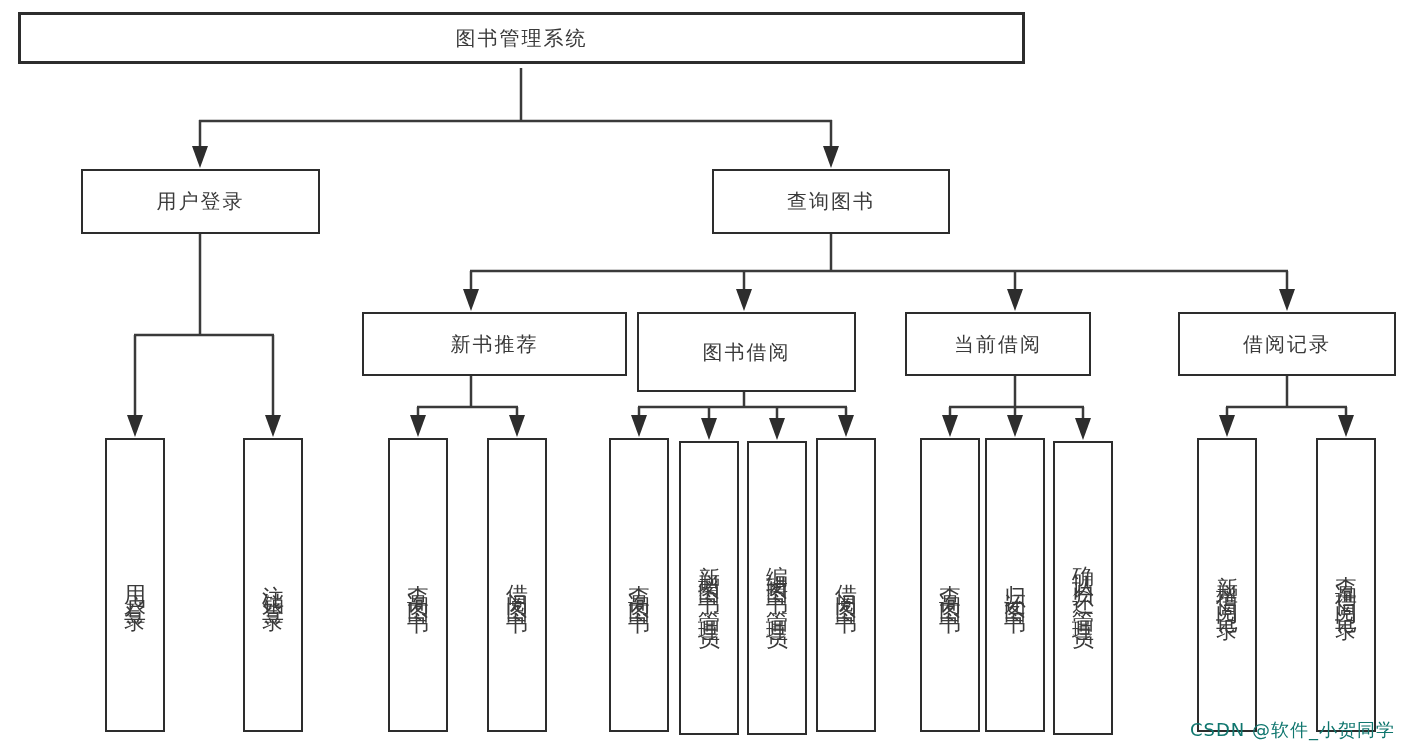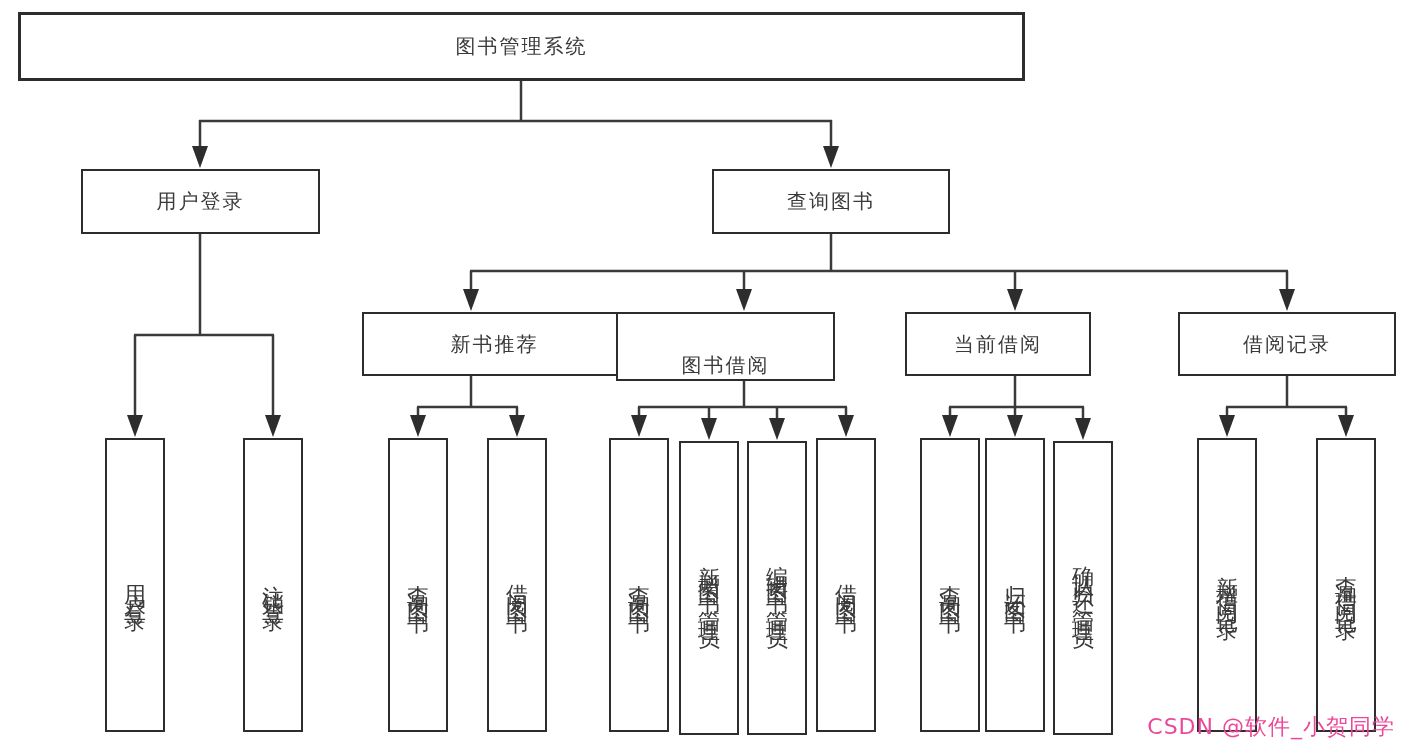--- a/index.html
+++ b/index.html
@@ -29,22 +29,22 @@
     text-orientation: mixed;
     font-size: 22px;
     letter-spacing: 9px;
     line-height: 1;
     max-height: 284px;
   }
   .watermark {
     position: absolute;
     right: 10px;
     bottom: 5px;
-    font-size: 22px;
-    color: #ec4899;
+    font-size: 18px;
+    color: #0f766e;
     letter-spacing: 1px;
     white-space: nowrap;
   }
   .wires line     { stroke: #3a3a3a; stroke-width: 2.5; }
   .wires polygon  { fill: #2d2d2d; }
 </style>
 </head>
 <body>
 
 <div class="canvas">
@@ -104,35 +104,35 @@
     <polygon points="1083,440 1075,418 1091,418"></polygon>
 
     <line x1="1287" y1="376" x2="1287" y2="408"></line>
     <line x1="1226" y1="407" x2="1347" y2="407"></line>
     <line x1="1227" y1="407" x2="1227" y2="420"></line>
     <polygon points="1227,437 1219,415 1235,415"></polygon>
     <line x1="1346" y1="407" x2="1346" y2="420"></line>
     <polygon points="1346,437 1338,415 1354,415"></polygon>
   </svg>
 
-  <div class="box root" style="left:18px; top:12px; width:1007px; height:69px;">
+  <div class="box root" style="left:18px; top:12px; width:1007px; height:52px;">
     <span class="hlabel">图书管理系统</span>
   </div>
 
   <div class="box" style="left:81px; top:169px; width:239px; height:65px;">
     <span class="hlabel">用户登录</span>
   </div>
   <div class="box" style="left:712px; top:169px; width:238px; height:65px;">
     <span class="hlabel">查询图书</span>
   </div>
 
   <div class="box" style="left:362px; top:312px; width:265px; height:64px;">
     <span class="hlabel">新书推荐</span>
   </div>
-  <div class="box" style="left:616px; top:312px; width:219px; height:69px;align-items:flex-end;">
+  <div class="box" style="left:637px; top:312px; width:219px; height:80px;">
     <span class="hlabel">图书借阅</span>
   </div>
   <div class="box" style="left:905px; top:312px; width:186px; height:64px;">
     <span class="hlabel">当前借阅</span>
   </div>
   <div class="box" style="left:1178px; top:312px; width:218px; height:64px;">
     <span class="hlabel">借阅记录</span>
   </div>
 
   <div class="box leaf" style="left:105px; top:438px; width:60px; height:294px;">

